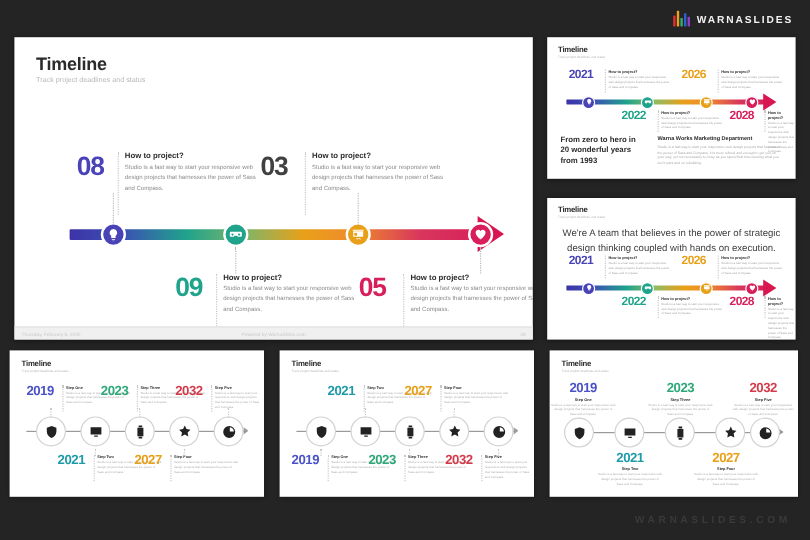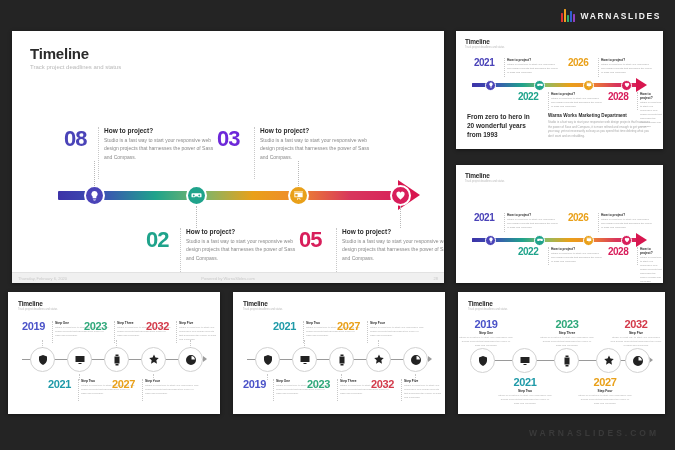--- a/index.html
+++ b/index.html
@@ -173,28 +173,28 @@
       <div class="tl-conn" style="left:286px;top:130px;height:25px"></div>
       <div class="tl-conn" style="left:388px;top:175px;height:22px"></div>
 
       <div class="tl-num" style="left:52px;top:95px;color:#4a43b8">08</div>
       <div class="tl-vline" style="left:86px;top:96px;height:52px"></div>
       <div class="tl-card" style="left:92px;top:96px">
         <div class="tl-h">How to project?</div>
         <div class="tl-p">Studio is a fast way to start your responsive web design projects that harnesses the power of Sass and Compass.</div>
       </div>
 
-      <div class="tl-num" style="left:205px;top:95px;color:#6d28d9">03</div>
+      <div class="tl-num" style="left:205px;top:95px;color:#404040">03</div>
       <div class="tl-vline" style="left:242px;top:96px;height:52px"></div>
       <div class="tl-card" style="left:248px;top:96px">
         <div class="tl-h">How to project?</div>
         <div class="tl-p">Studio is a fast way to start your responsive web design projects that harnesses the power of Sass and Compass.</div>
       </div>
 
-      <div class="tl-num" style="left:134px;top:196px;color:#1fa38b">02</div>
+      <div class="tl-num" style="left:134px;top:196px;color:#1fa38b">09</div>
       <div class="tl-vline" style="left:168px;top:197px;height:52px"></div>
       <div class="tl-card" style="left:174px;top:197px">
         <div class="tl-h">How to project?</div>
         <div class="tl-p">Studio is a fast way to start your responsive web design projects that harnesses the power of Sass and Compass.</div>
       </div>
 
       <div class="tl-num" style="left:287px;top:196px;color:#d81e5b">05</div>
       <div class="tl-vline" style="left:324px;top:197px;height:52px"></div>
       <div class="tl-card" style="left:330px;top:197px">
         <div class="tl-h">How to project?</div>
@@ -276,20 +276,21 @@
     </div>
   </div>
 
   <div class="slide" id="slide-r2">
     <div class="slide-inner">
       <div style="position:absolute;left:9px;top:7px">
         <div class="s-title">Timeline</div>
         <div class="s-sub">Track project deadlines and status</div>
       </div>
 
+      <div class="r2-quote">We're A team that believes in the power of strategic design thinking coupled with hands on execution.</div>
 
       <div class="mini-bar" style="left:16px;top:73px;width:168px"></div>
       <div class="mini-arrow" style="left:180px;top:68px"></div>
 
       <div class="mini-node" style="left:29px;top:69.5px;background:#4a43b8">
         <svg viewBox="0 0 24 24">
             <path d="M12 2a7 7 0 00-4 12.7V18h8v-3.3A7 7 0 0012 2zm-3 18h6v1.5H9z"></path>
           </svg>
       </div>
       <div class="mini-node" style="left:78px;top:69.5px;background:#1fa38b">

